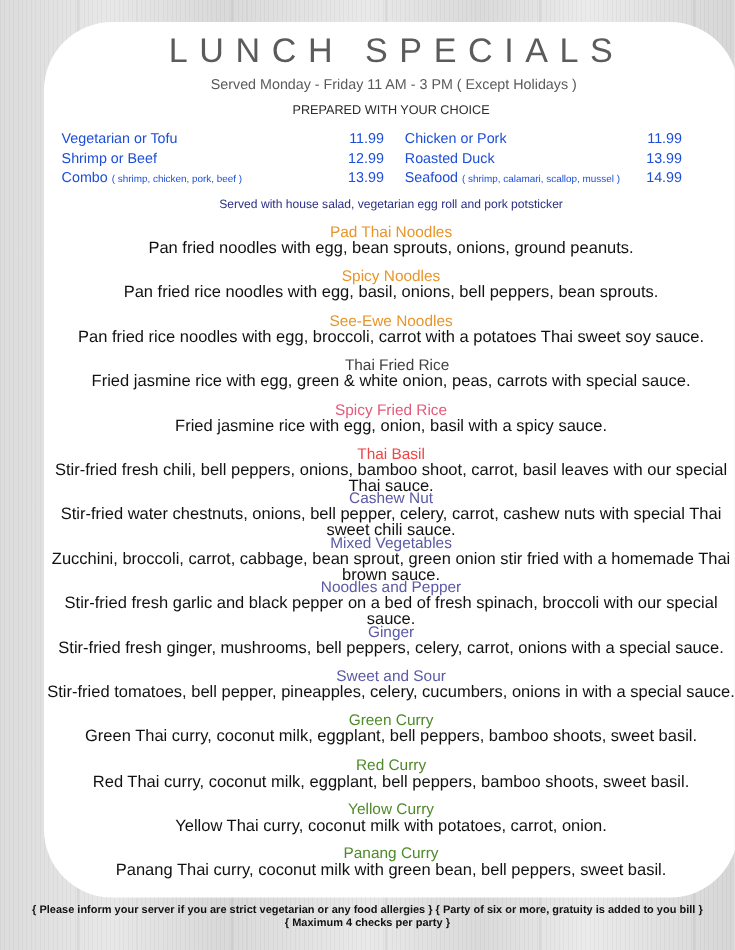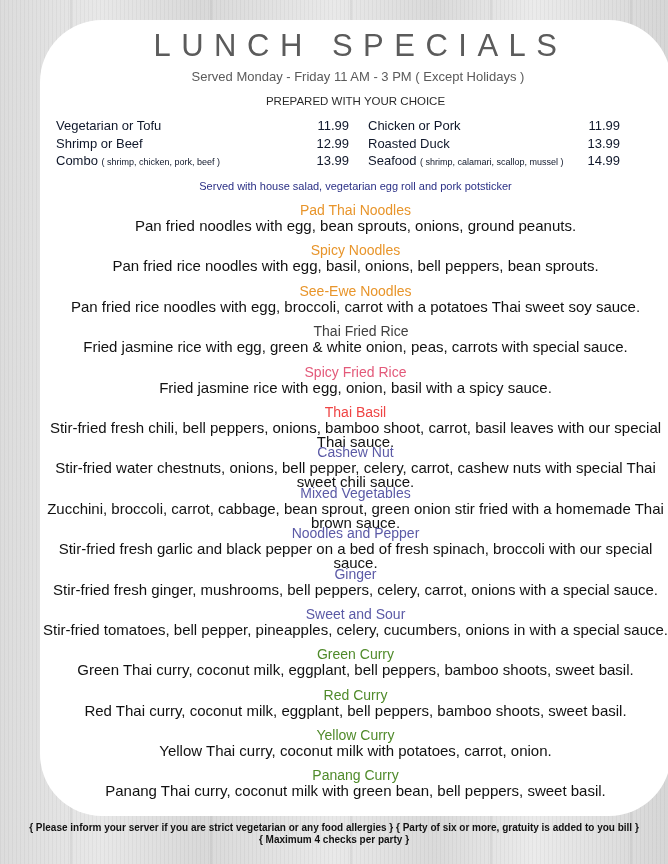--- a/index.html
+++ b/index.html
@@ -25,21 +25,21 @@
     font-size:13px; color:#5a5a5a;
   }
   .prepared {
     position:absolute; left:0; right:0; top:75px; text-align:center;
     font-size:11.5px; color:#2b2b2b;
   }
   .choices { position:absolute; top:97px; left:16px; width:560px; }
   .col { position:absolute; top:0; }
   .col.left { left:0; width:293px; }
   .col.right { left:312px; width:252px; }
-  .choice-row { display:flex; justify-content:space-between; height:17.5px; font-size:13px; color:#0f172a; line-height:17px; }
+  .choice-row { display:flex; justify-content:space-between; height:17.5px; font-size:13px; color:#1d4ed8; line-height:17px; }
   .choice-row .note { font-size:9px; }
   .served {
     position:absolute; left:0; right:0; top:160px; text-align:center;
     font-size:11px; color:#2a2f85;
   }
   .dishes { position:absolute; left:0; right:0; top:181px; }
   .dish { text-align:center; height:40.4px; }
   .dish-name { font-size:14px; line-height:18px; }
   .dish-desc { font-size:15px; line-height:14px; color:#111; }
   .footer {

